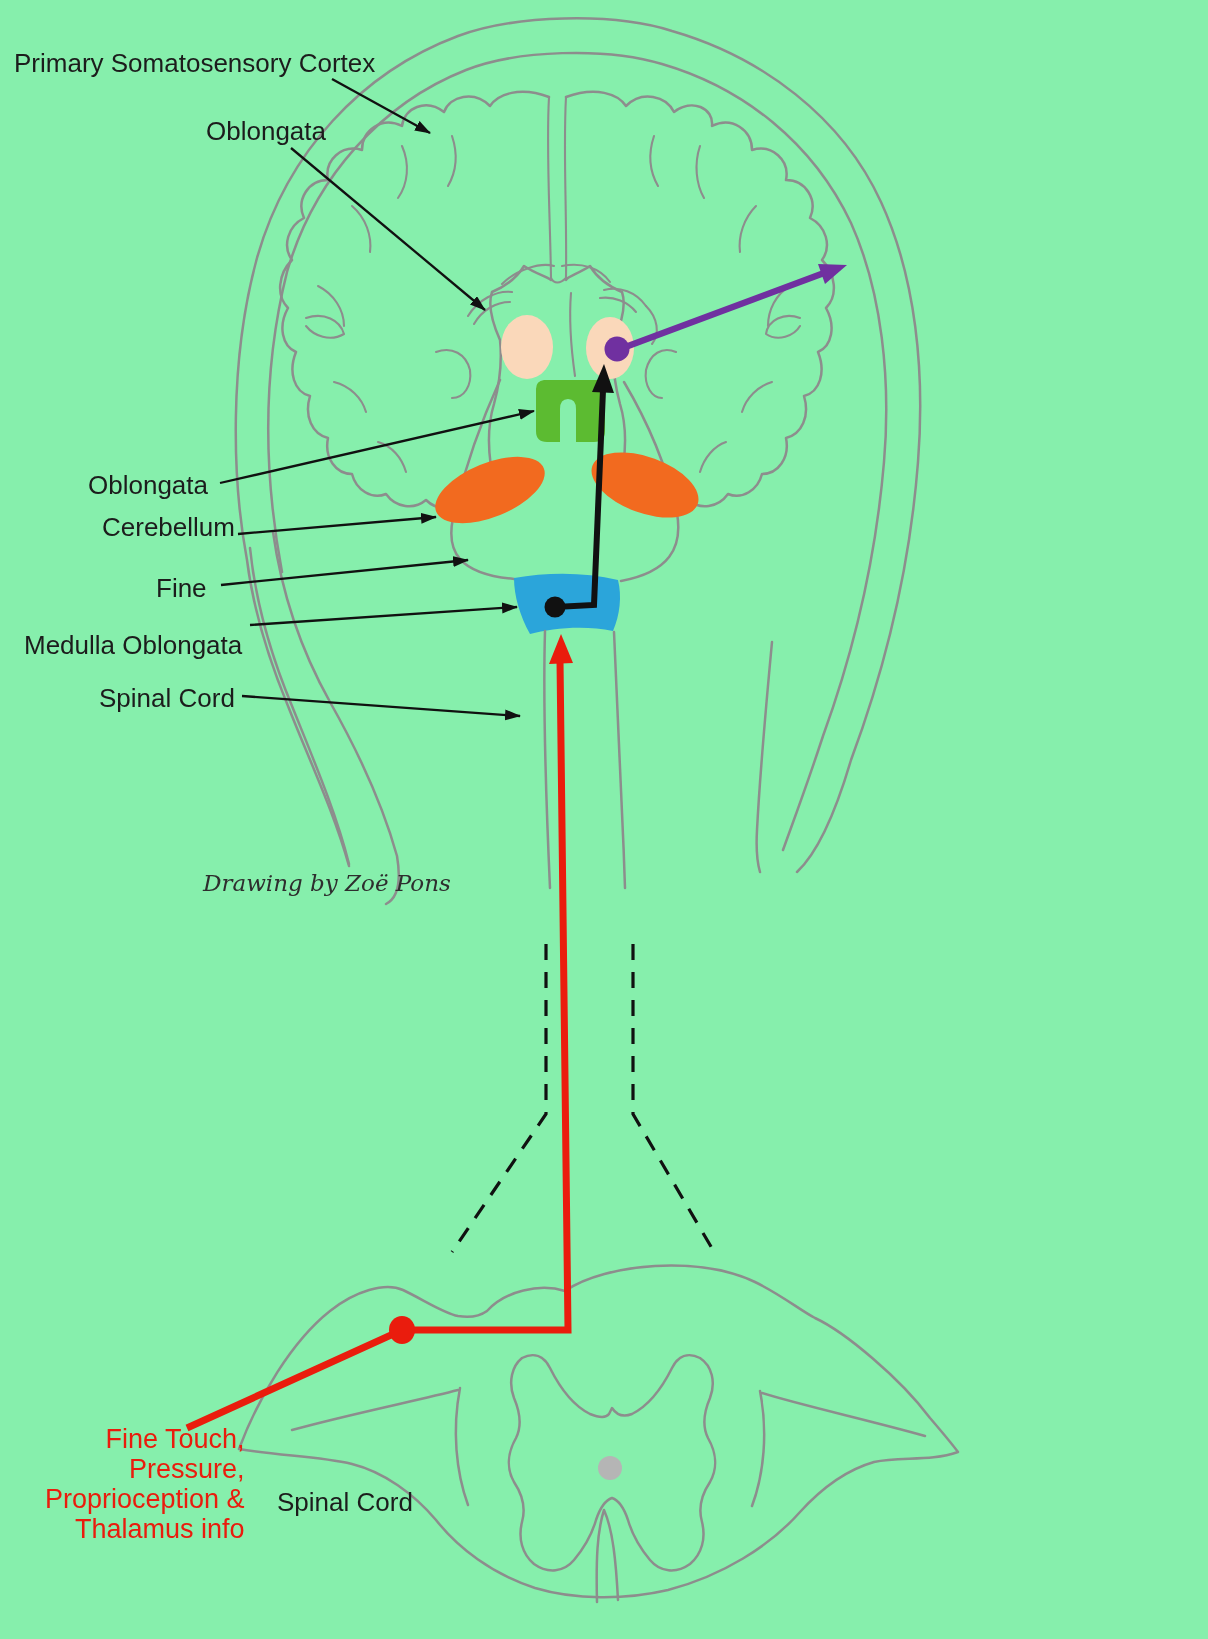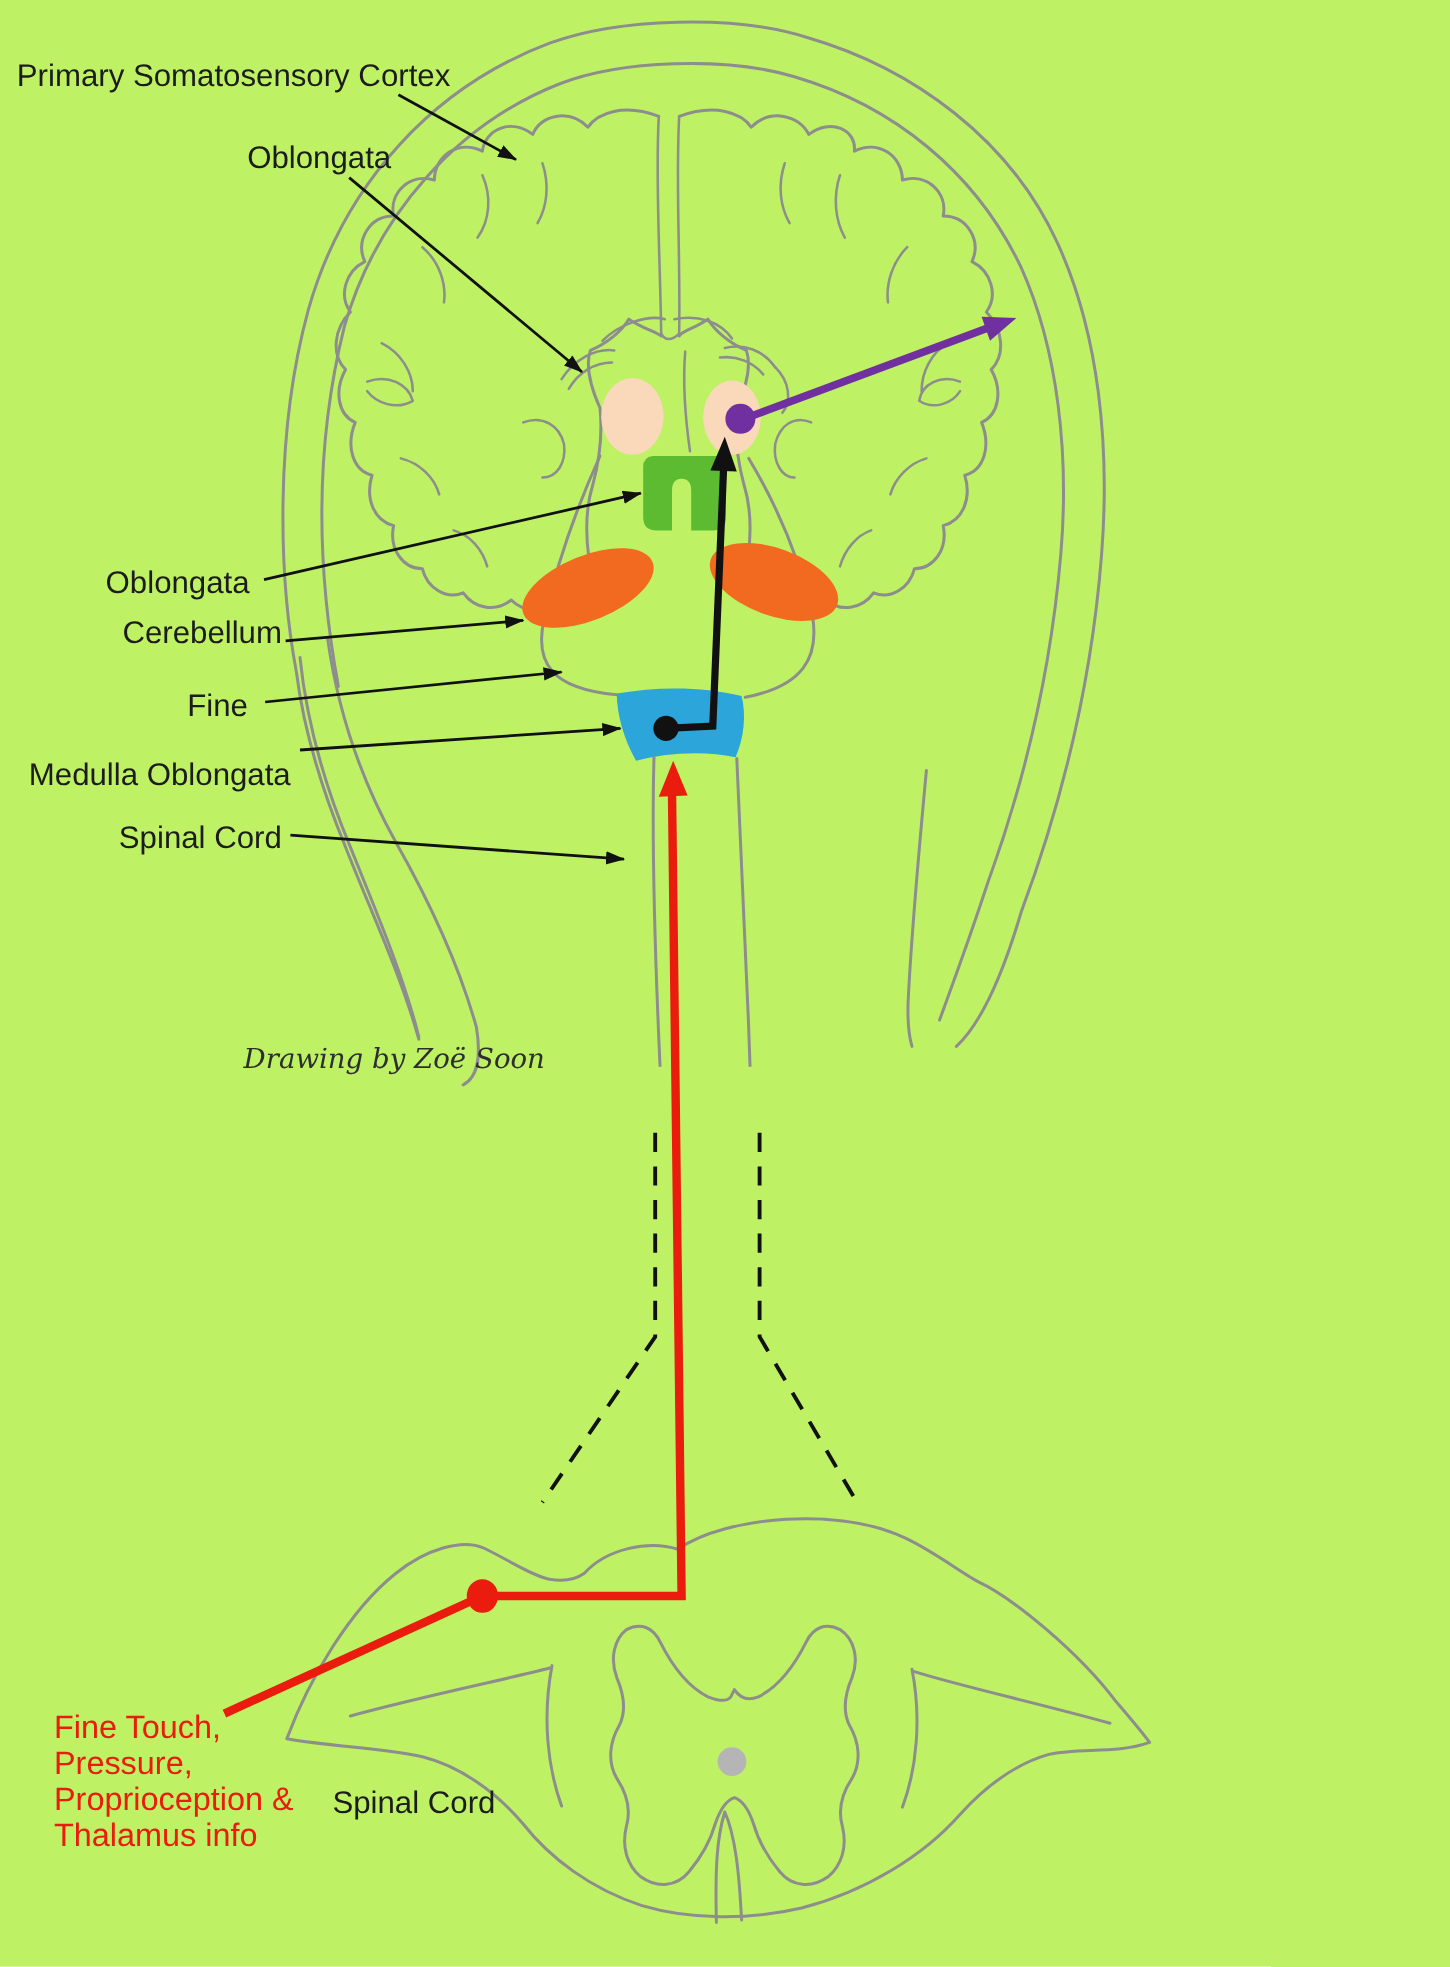--- a/index.html
+++ b/index.html
@@ -1,16 +1,16 @@
 <!DOCTYPE html>
 <html style="--outline: #8d8d8d; --ink: #111111; --label_text: #1c1c1c; --red: #ea1c0d; --purple: #7030a0; --thalamus_peach: #fad8ba; --midbrain_green: #5cbb31; --cerebellum_orange: #f26a1f; --medulla_blue: #2ba5da; --canal_gray: #b5b5b5;"><head>
 <meta charset="utf-8">
 <style>
   html,body{margin:0;padding:0;background:#fff;}
-  .stage{position:relative;width:1208px;height:1639px;background:#bef264;overflow:hidden;
+  .stage{position:relative;width:1208px;height:1639px;background:#86efac;overflow:hidden;
          font-family:"Liberation Sans", sans-serif;}
   svg{position:absolute;left:0;top:0;}
   
   .ol  {fill:none;stroke:var(--outline);stroke-width:2.5;stroke-linecap:round;stroke-linejoin:round;}
   .ol2 {fill:none;stroke:var(--outline);stroke-width:2.1;stroke-linecap:round;stroke-linejoin:round;}
   .dash{fill:none;stroke:var(--ink);stroke-width:3.2;stroke-dasharray:16 12;stroke-linecap:butt;}
   .ptr {fill:none;stroke:var(--ink);stroke-width:2.3;marker-end:url(#ah);}
   .f-thal{fill:var(--thalamus_peach);stroke:none;}
   .f-mid {fill:var(--midbrain_green);stroke:none;}
   .f-cer {fill:var(--cerebellum_orange);stroke:none;}
@@ -19,21 +19,21 @@
   .red-f {fill:var(--red);stroke:none;}
   .blk-l {fill:none;stroke:var(--ink);stroke-width:6;}
   .blk-f {fill:var(--ink);stroke:none;}
   .pur-l {fill:none;stroke:var(--purple);stroke-width:6.5;}
   .pur-f {fill:var(--purple);stroke:none;}
   .canal {fill:var(--canal_gray);stroke:none;}
   
   .lbl{position:absolute;white-space:nowrap;font-size:26px;color:var(--label_text);}
   .credit{position:absolute;white-space:nowrap;font-family:"DejaVu Serif",serif;
           font-style:italic;font-size:23px;color:#2e2e2e;}
-  .red-text{position:absolute;color:var(--red);font-size:27px;line-height:30px;}
+  .red-text{position:absolute;color:var(--red);font-size:27px;line-height:30px;text-align:right;}
 </style>
 </head>
 <body>
 
 <div class="stage">
 
 <svg viewBox="0 0 1208 1639" width="1208" height="1639" xmlns="http://www.w3.org/2000/svg">
   <defs>
     <marker id="ah" markerUnits="userSpaceOnUse" markerWidth="18" markerHeight="13" refX="15" refY="5.5" orient="auto">
       <path d="M0,0 L16,5.5 L0,11 Z" fill="#111"></path>
@@ -199,21 +199,21 @@
   </g>
 </svg>
 
 <div class="lbl" style="left:14px;top:48px">Primary Somatosensory Cortex</div>
 <div class="lbl" style="left:206px;top:116px">Oblongata</div>
 <div class="lbl" style="left:88px;top:470px">Oblongata</div>
 <div class="lbl" style="left:102px;top:512px">Cerebellum</div>
 <div class="lbl" style="left:156px;top:573px">Fine</div>
 <div class="lbl" style="left:24px;top:630px">Medulla Oblongata</div>
 <div class="lbl" style="left:99px;top:683px">Spinal Cord</div>
-<div class="credit" style="left:203px;top:870px">Drawing by Zoë Soon</div>
+<div class="credit" style="left:203px;top:870px">Drawing by Zoë Pons</div>
 
 <div class="red-text" style="left:45px;top:1424px">
   <div>Fine Touch,</div>
   <div>Pressure,</div>
   <div>Proprioception &amp;</div>
   <div>Thalamus info</div>
 </div>
 
 <div class="lbl" style="left:277px;top:1487px">Spinal Cord</div>
 

